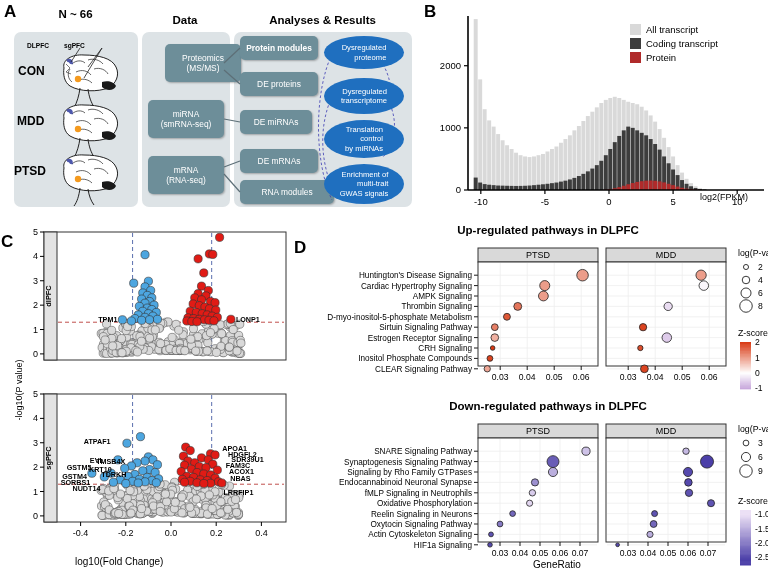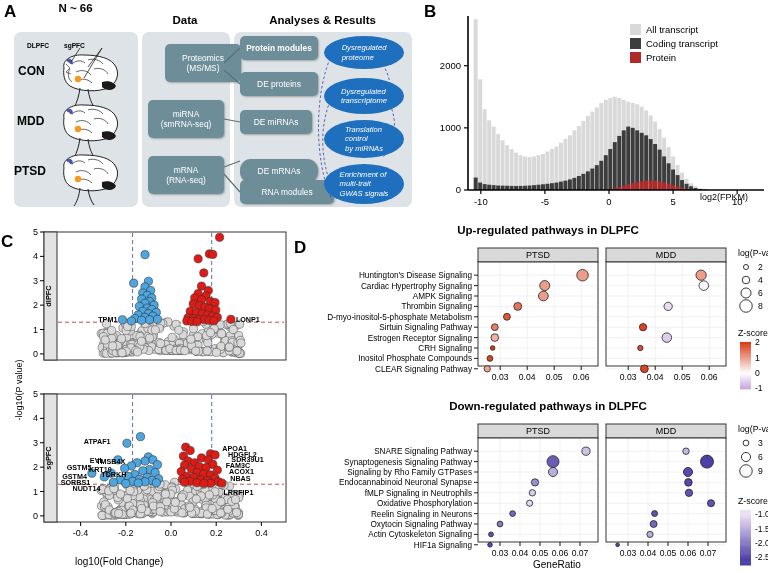--- a/index.html
+++ b/index.html
@@ -6,32 +6,32 @@
   body{width:768px;height:575px;position:relative;overflow:hidden;
        font-family:"Liberation Sans", sans-serif;color:#000;}
   .abs{position:absolute;}
   .panel-letter{font-weight:bold;font-size:17px;font-family:"Liberation Sans",sans-serif;}
   .hdr{font-weight:bold;font-size:11.5px;text-align:center;}
   .grpbox{background:#dde3e6;border-radius:7px;}
   .node{background:#6d8e99;color:#ffffff;border-radius:5px;display:flex;
         align-items:center;justify-content:center;text-align:center;
         font-size:8.4px;line-height:1.22;box-shadow:1px 1px 2px rgba(0,0,0,.28);}
   .ell{background:#1f6fbf;color:#fff;border-radius:50%;display:flex;align-items:center;
-       justify-content:center;text-align:left;font-size:7.6px;line-height:1.2;font-style:italic;}
+       justify-content:center;text-align:right;font-size:7.6px;line-height:1.2;}
   .grplabel{font-weight:bold;font-size:12px;}
   .tiny{font-size:6.6px;}
   .axlab{font-size:9px;}
   svg{display:block;}
 </style>
 </head>
 <body>
 
 <div class="abs panel-letter" style="left:4px;top:2px;">A</div>
 
-<div class="abs hdr" style="left:18px;top:2px;width:115px;">N ~ 66</div>
+<div class="abs hdr" style="left:18px;top:8px;width:115px;">N ~ 66</div>
 <div class="abs hdr" style="left:140px;top:14px;width:90px;">Data</div>
 <div class="abs hdr" style="left:235px;top:14px;width:175px;">Analyses &amp; Results</div>
 
 <div class="abs grpbox" style="left:14px;top:32px;width:124px;height:175px;"></div>
 <div class="abs grpbox" style="left:142px;top:32px;width:88px;height:175px;"></div>
 <div class="abs grpbox" style="left:234px;top:32px;width:178px;height:175px;"></div>
 
 <svg class="abs" style="left:14px;top:32px;" width="124" height="175" viewBox="0 0 124 175">
   <g stroke="#222" stroke-width="1" fill="#fff">
 
@@ -92,21 +92,21 @@
 <div class="abs node" style="left:148px;top:44px;width:76px;height:38px;white-space:pre-line;margin-left:17px;">Proteomics
 (MS/MS)</div>
 <div class="abs node" style="left:148px;top:100px;width:76px;height:38px;white-space:pre-line;">miRNA
 (smRNA-seq)</div>
 <div class="abs node" style="left:148px;top:156px;width:76px;height:38px;white-space:pre-line;">mRNA
 (RNA-seq)</div>
 
 <div class="abs node" style="left:240px;top:36px;width:78px;height:24px;font-weight:bold;">Protein modules</div>
 <div class="abs node" style="left:240px;top:72px;width:78px;height:24px;">DE proteins</div>
 <div class="abs node" style="left:240px;top:110px;width:72px;height:24px;">DE miRNAs</div>
-<div class="abs node" style="left:240px;top:159px;width:78px;height:24px;border-radius:11px;">DE mRNAs</div>
+<div class="abs node" style="left:240px;top:149px;width:78px;height:24px;">DE mRNAs</div>
 <div class="abs node" style="left:240px;top:180px;width:94px;height:24px;">RNA modules</div>
 
 <svg class="abs" style="left:142px;top:32px;" width="270" height="178" viewBox="0 0 270 178">
   <g stroke="#5d6f77" stroke-width="1.2" fill="none">
     <path d="M82,31 L98,16"></path>
     <path d="M82,38 L98,52"></path>
     <path d="M82,87 L98,90"></path>
     <path d="M82,135 L98,129"></path>
     <path d="M82,142 L98,160"></path>
   </g>

